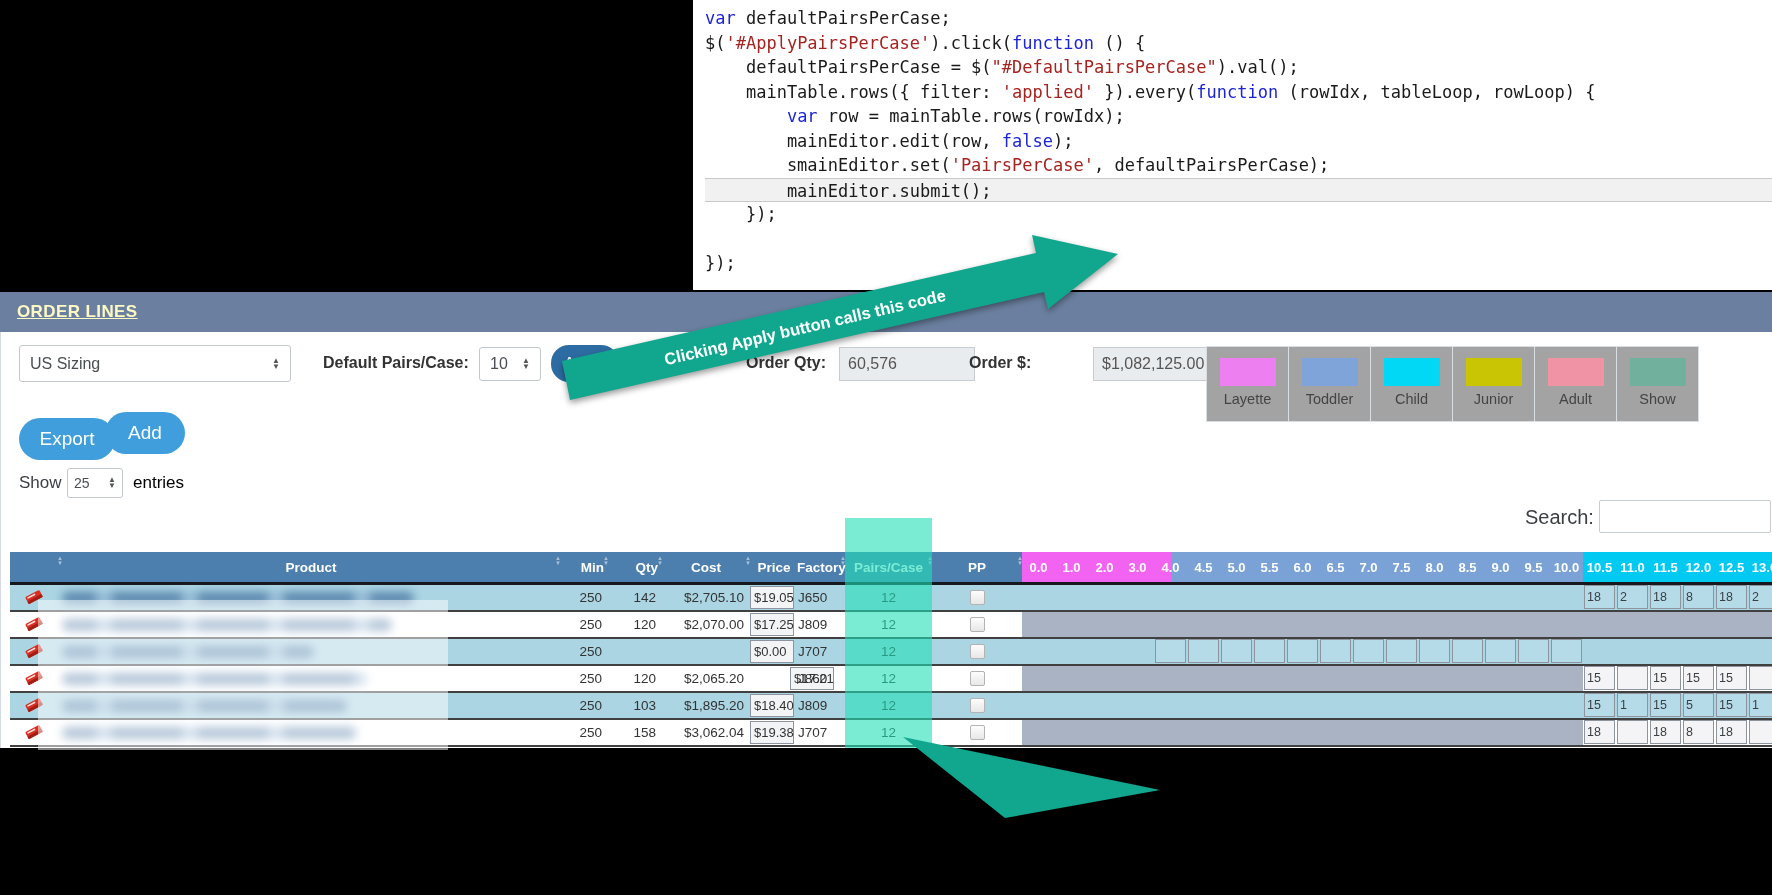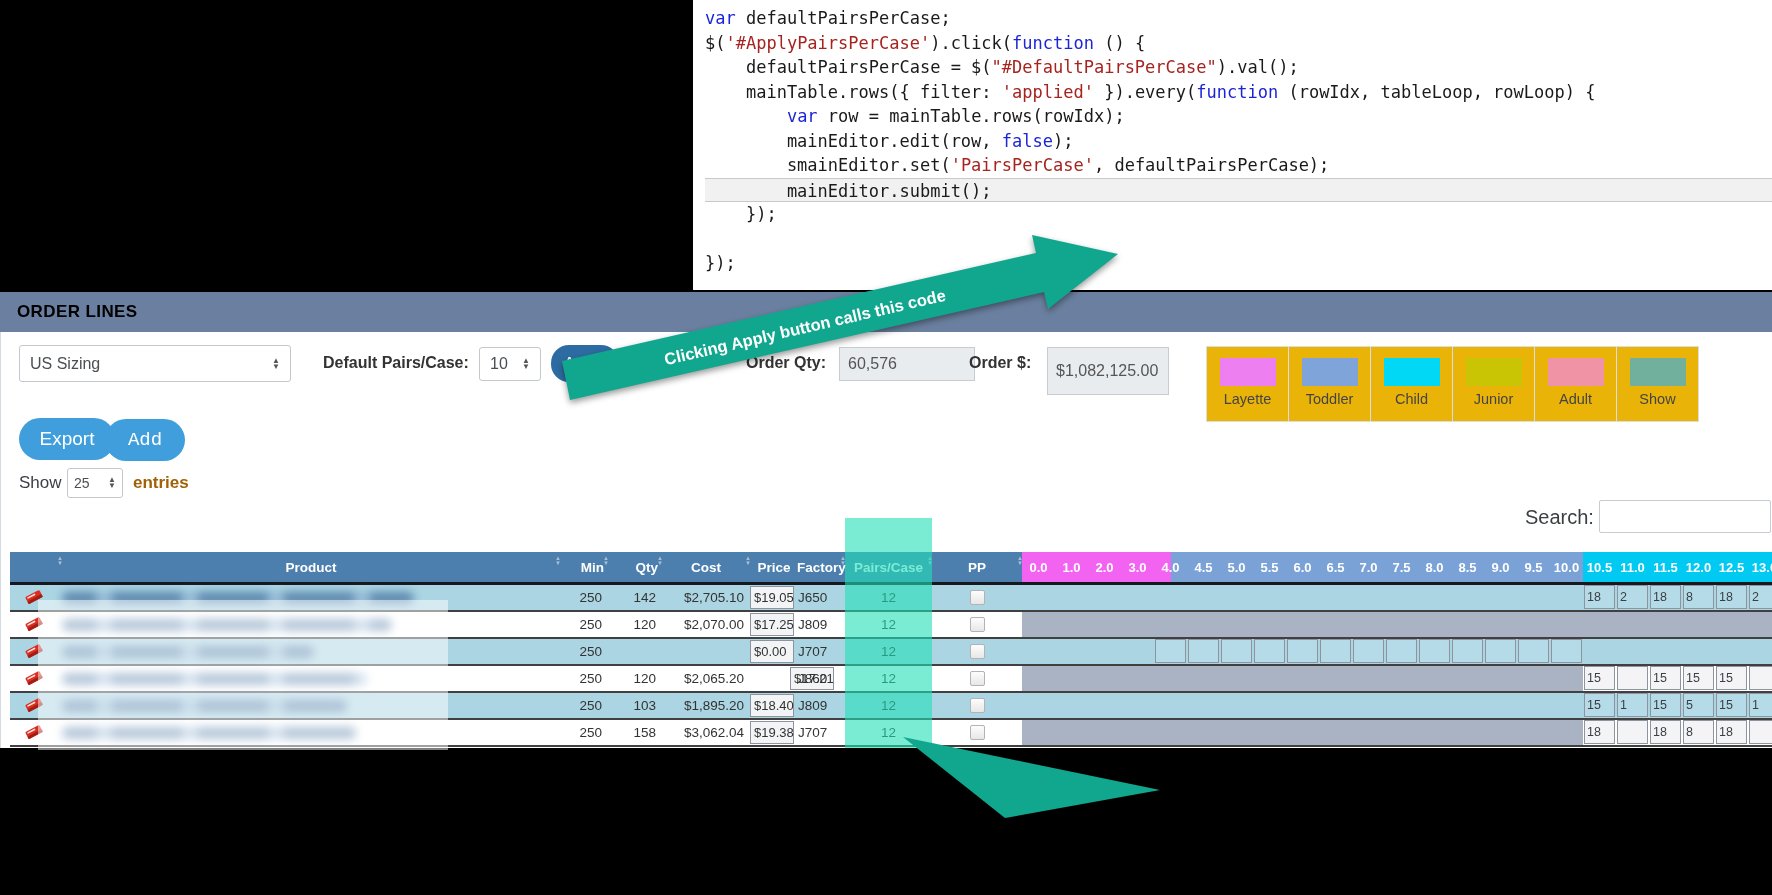--- a/index.html
+++ b/index.html
@@ -10,33 +10,33 @@
               font-family:"DejaVu Sans Mono",monospace;font-size:17px;line-height:24.5px;color:#1a1a1a;
               padding:6px 0 0 12px;box-sizing:border-box;white-space:pre;overflow:hidden;}
   .code-line{height:24.5px;}
   .code-line.hl{background:#f1f1f1;border-top:1px solid #c9c9c9;border-bottom:1px solid #c9c9c9;
                 height:22.5px;margin-right:-12px;}
   .c-kw{color:#1c24d8;}
   .c-str{color:#a6231f;}
   .c-pl{color:#1a1a1a;}
   
   #panel-bar{position:absolute;left:0;top:292px;width:1772px;height:40px;background:#6b80a0;}
-  #panel-title{color:#000000;font-weight:bold;font-size:17px;letter-spacing:.4px;line-height:40px;padding-left:17px;}
+  #panel-title{color:#fef9c3;font-weight:bold;font-size:17px;letter-spacing:.4px;line-height:40px;padding-left:17px;text-decoration:underline;}
   #panel-body{position:absolute;left:0;top:332px;width:1772px;height:416px;background:#fff;border-left:1px solid #d5dae0;padding-left:36px;}
   .lbl{position:absolute;font-weight:bold;font-size:16px;color:#333;}
   .selbox{position:absolute;background:#fff;border:1px solid #c3c8cd;border-radius:3px;color:#4a4f54;
           font-size:16px;display:flex;align-items:center;box-sizing:border-box;padding:0 10px;}
   .updown{margin-left:auto;display:flex;flex-direction:column;line-height:6px;font-size:8px;color:#555;}
   .robox{position:absolute;background:#e9ecef;border:1px solid #c6ccd2;color:#555;font-size:16px;
          display:flex;align-items:center;box-sizing:border-box;padding:0 8px;overflow:hidden;white-space:nowrap;}
   .pill{position:absolute;border:none;color:#fff;cursor:pointer;font-family:"Liberation Sans",sans-serif;}
   #apply-btn{background:#2d6ca2;border-radius:18px;font-size:17px;width:68px;height:37px;}
   #export-btn{background:#3f9edb;border-radius:21px;font-size:19px;width:96px;height:42px;}
   #add-btn{background:#3f9edb;border-radius:21px;font-size:19px;width:80px;height:42px;}
-  #legend{position:absolute;background:#eab308;border:1px solid #d9dee3;display:flex;}
+  #legend{position:absolute;background:#a3a3a3;border:1px solid #d9dee3;display:flex;}
   .legend-cell{width:81px;border-right:1px solid #d9dee3;display:flex;flex-direction:column;align-items:center;}
   .legend-cell:last-child{border-right:none;}
   .legend-swatch{width:56px;height:28px;margin-top:11px;}
   .legend-label{font-size:14.5px;color:#444;margin-top:5px;}
   #search-input{position:absolute;width:172px;height:33px;border:1px solid #c6ccd2;border-radius:2px;box-sizing:border-box;}
   #show-select{font-size:14px;}
   
   #thead{position:absolute;left:10px;top:552px;width:1762px;height:30px;background:#4d7fae;
          border-bottom:3px solid #15181c;display:flex;color:#fff;font-weight:bold;font-size:13.5px;}
   .hcell{position:relative;display:flex;align-items:center;justify-content:center;box-sizing:border-box;height:30px;}
@@ -109,21 +109,21 @@
     </div>
 
     <button id="apply-btn" class="pill" style="left:550px;top:13px;">Apply</button>
 
     <div class="lbl" style="left:745px;top:22px;">Order Qty:</div>
     <div class="robox" style="left:838px;top:15px;width:136px;height:34px;">
       <span>60,576</span>
     </div>
 
     <div class="lbl" style="left:968px;top:22px;">Order $:</div>
-    <div class="robox" style="left:1046px;top:15px;width:122px;height:48px;">
+    <div class="robox" style="left:1092px;top:15px;width:122px;height:34px;">
       <span>$1,082,125.00</span>
     </div>
 
     <div id="legend" style="left:1205px;top:14px;height:74px;">
         <div class="legend-cell">
           <div class="legend-swatch" style="background: rgb(238, 127, 241);"></div>
           <div class="legend-label">Layette</div>
         </div>
         <div class="legend-cell">
           <div class="legend-swatch" style="background: rgb(126, 164, 217);"></div>
@@ -141,31 +141,31 @@
           <div class="legend-swatch" style="background: rgb(239, 147, 165);"></div>
           <div class="legend-label">Adult</div>
         </div>
         <div class="legend-cell">
           <div class="legend-swatch" style="background: rgb(114, 176, 158);"></div>
           <div class="legend-label">Show</div>
         </div>
       </div>
 
     <button id="export-btn" class="pill" style="left:18px;top:86px;">Export</button>
-    <button id="add-btn" class="pill" style="left:104px;top:87px;font-family:Liberation Mono, monospace;">Add</button>
+    <button id="add-btn" class="pill" style="left:104px;top:80px;">Add</button>
 
     <div class="lbl" style="left:18px;top:141px;font-weight:normal;color:#3b3f44;font-size:17px;">Show</div>
     <div class="selbox" id="show-select" style="left:66px;top:136px;width:56px;height:30px;padding:0 6px;">
       <span>25</span>
       <span class="updown">
           <span>▲</span>
           <span>▼</span>
         </span>
     </div>
-    <div class="lbl" style="left:132px;top:141px;font-weight:bold;color:#a16207;font-size:17px;">entries</div>
+    <div class="lbl" style="left:132px;top:141px;font-weight:normal;color:#000000;font-size:17px;">entries</div>
 
     <div class="lbl" style="left:1524px;top:174px;font-weight:normal;color:#3b3f44;font-size:20px;">Search:</div>
     <input id="search-input" style="left: 1598px; top: 168px;" value="">
   </div>
 
   <div id="thead">
       <div class="hcell" style="width: 52px; flex: 0 0 52px;">
         <span class="sorticons">
           <span>▲</span>
           <span>▼</span>

